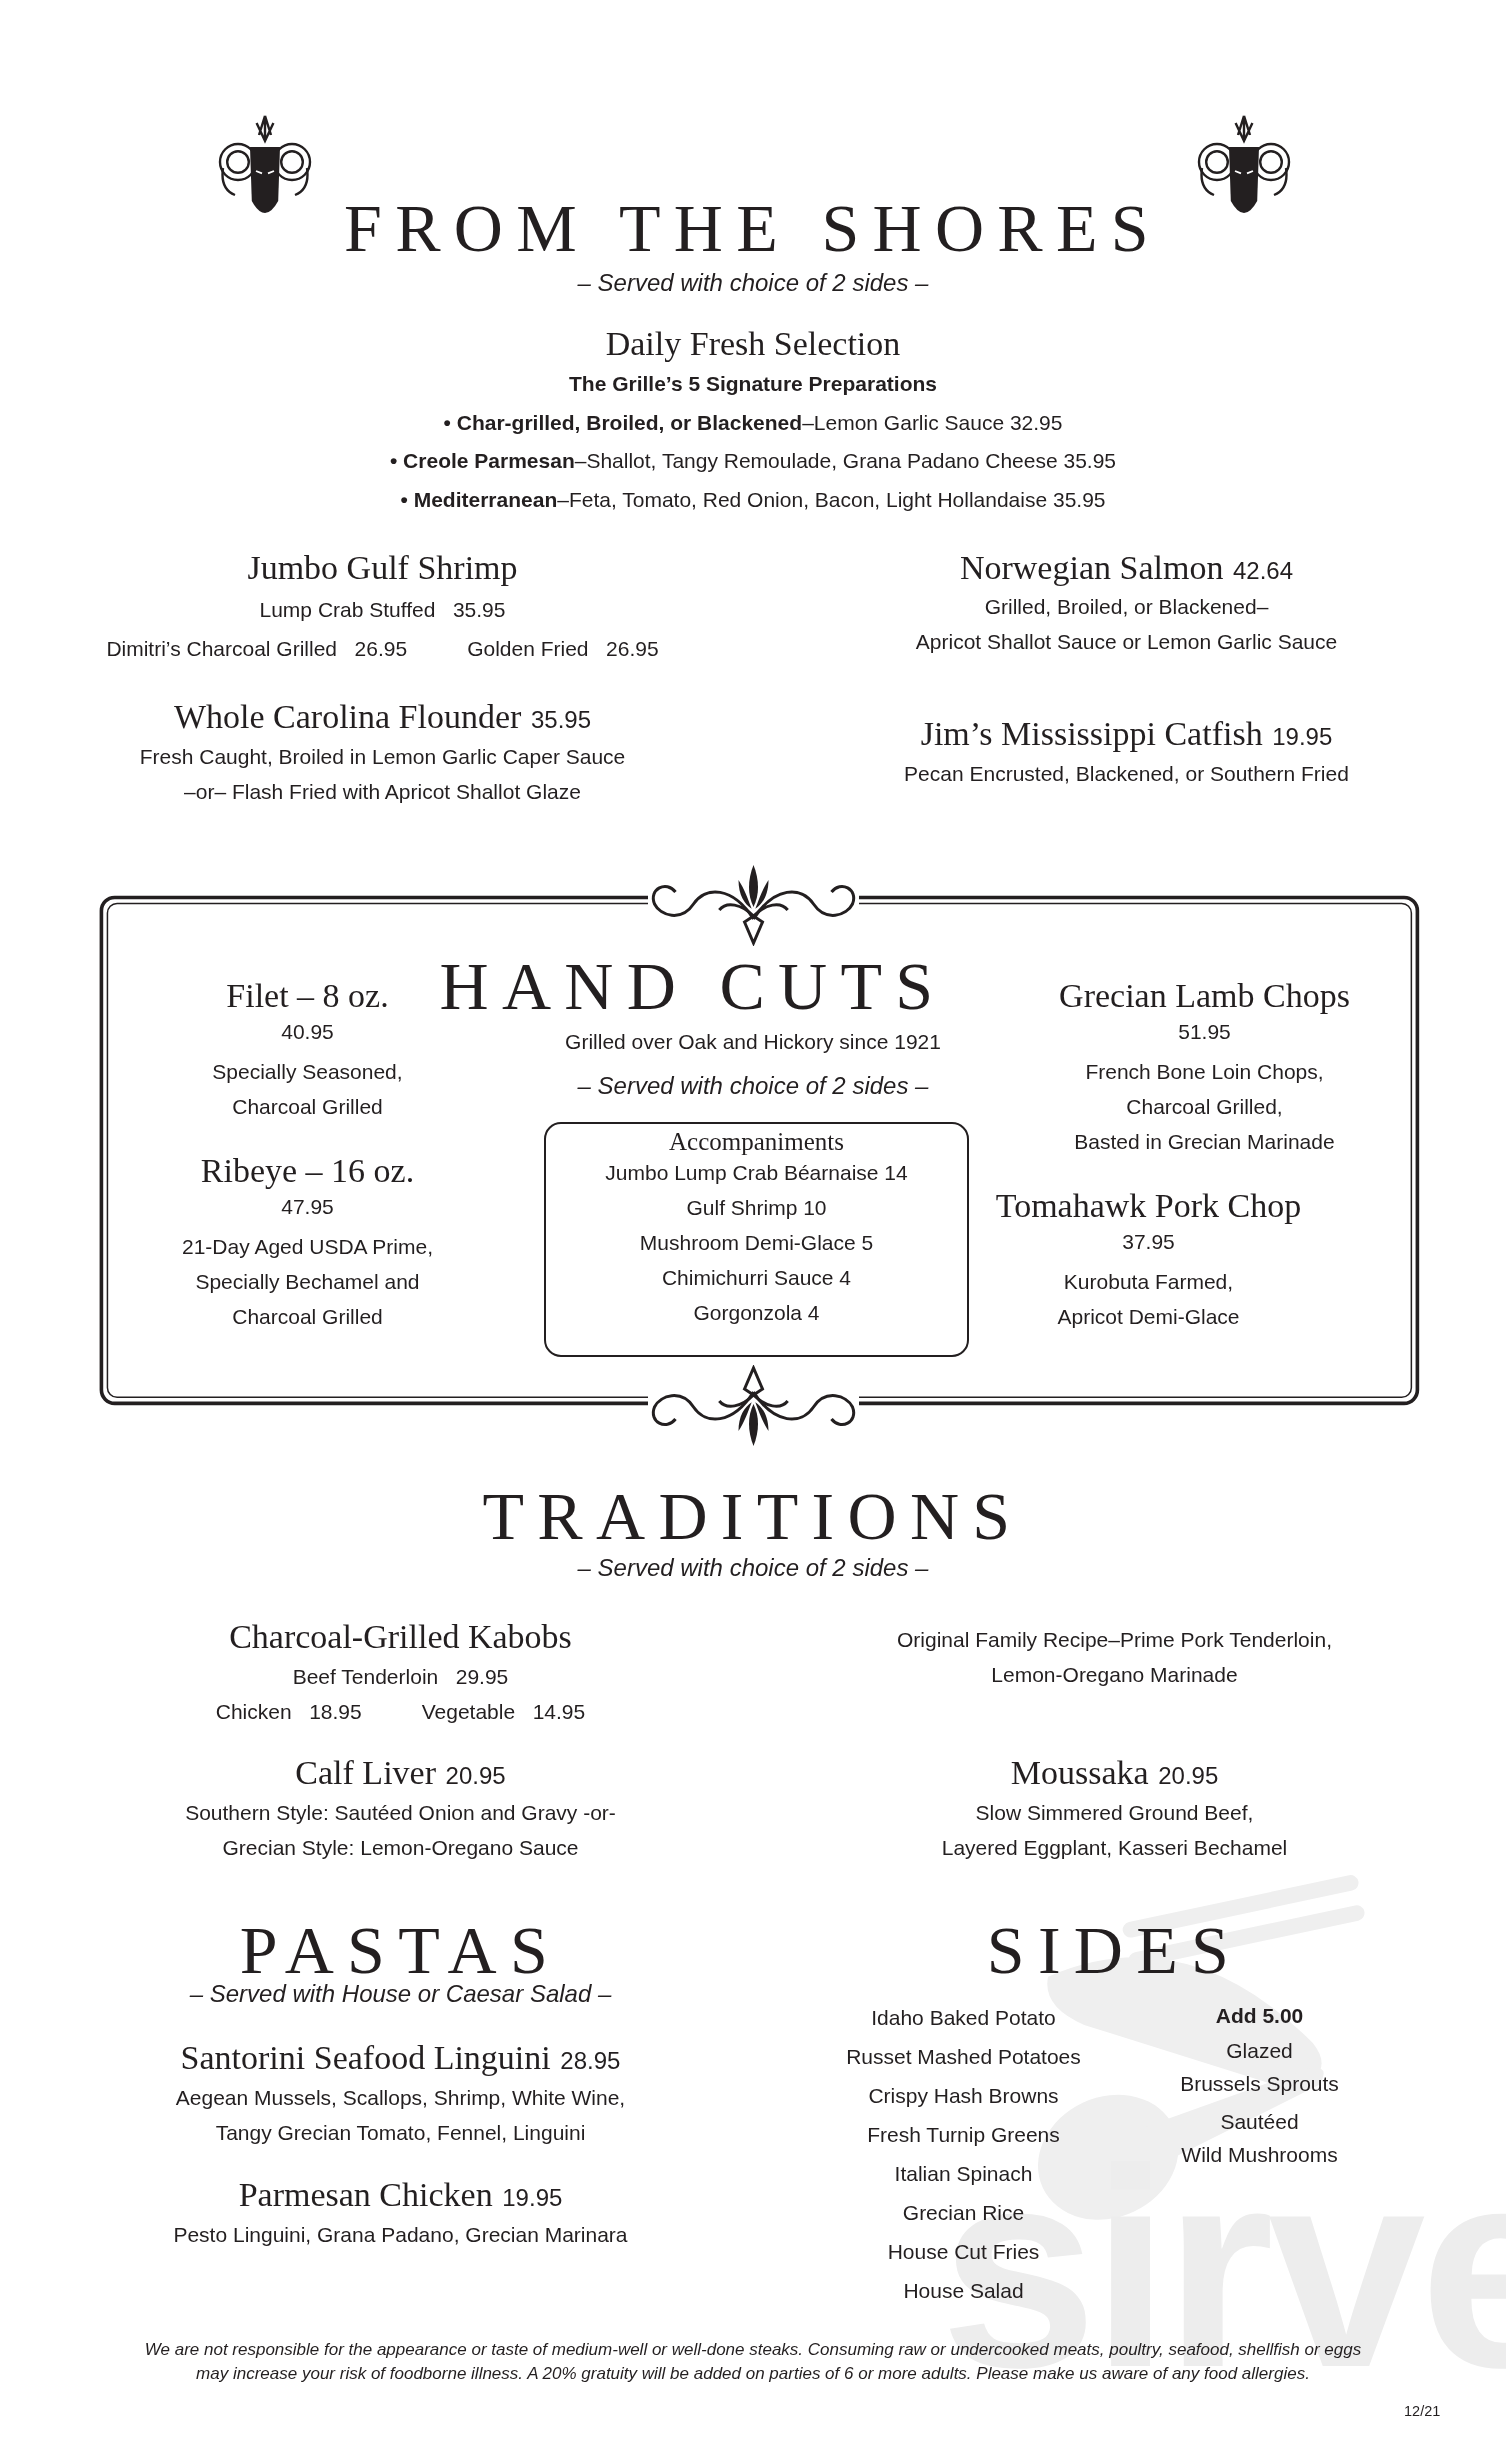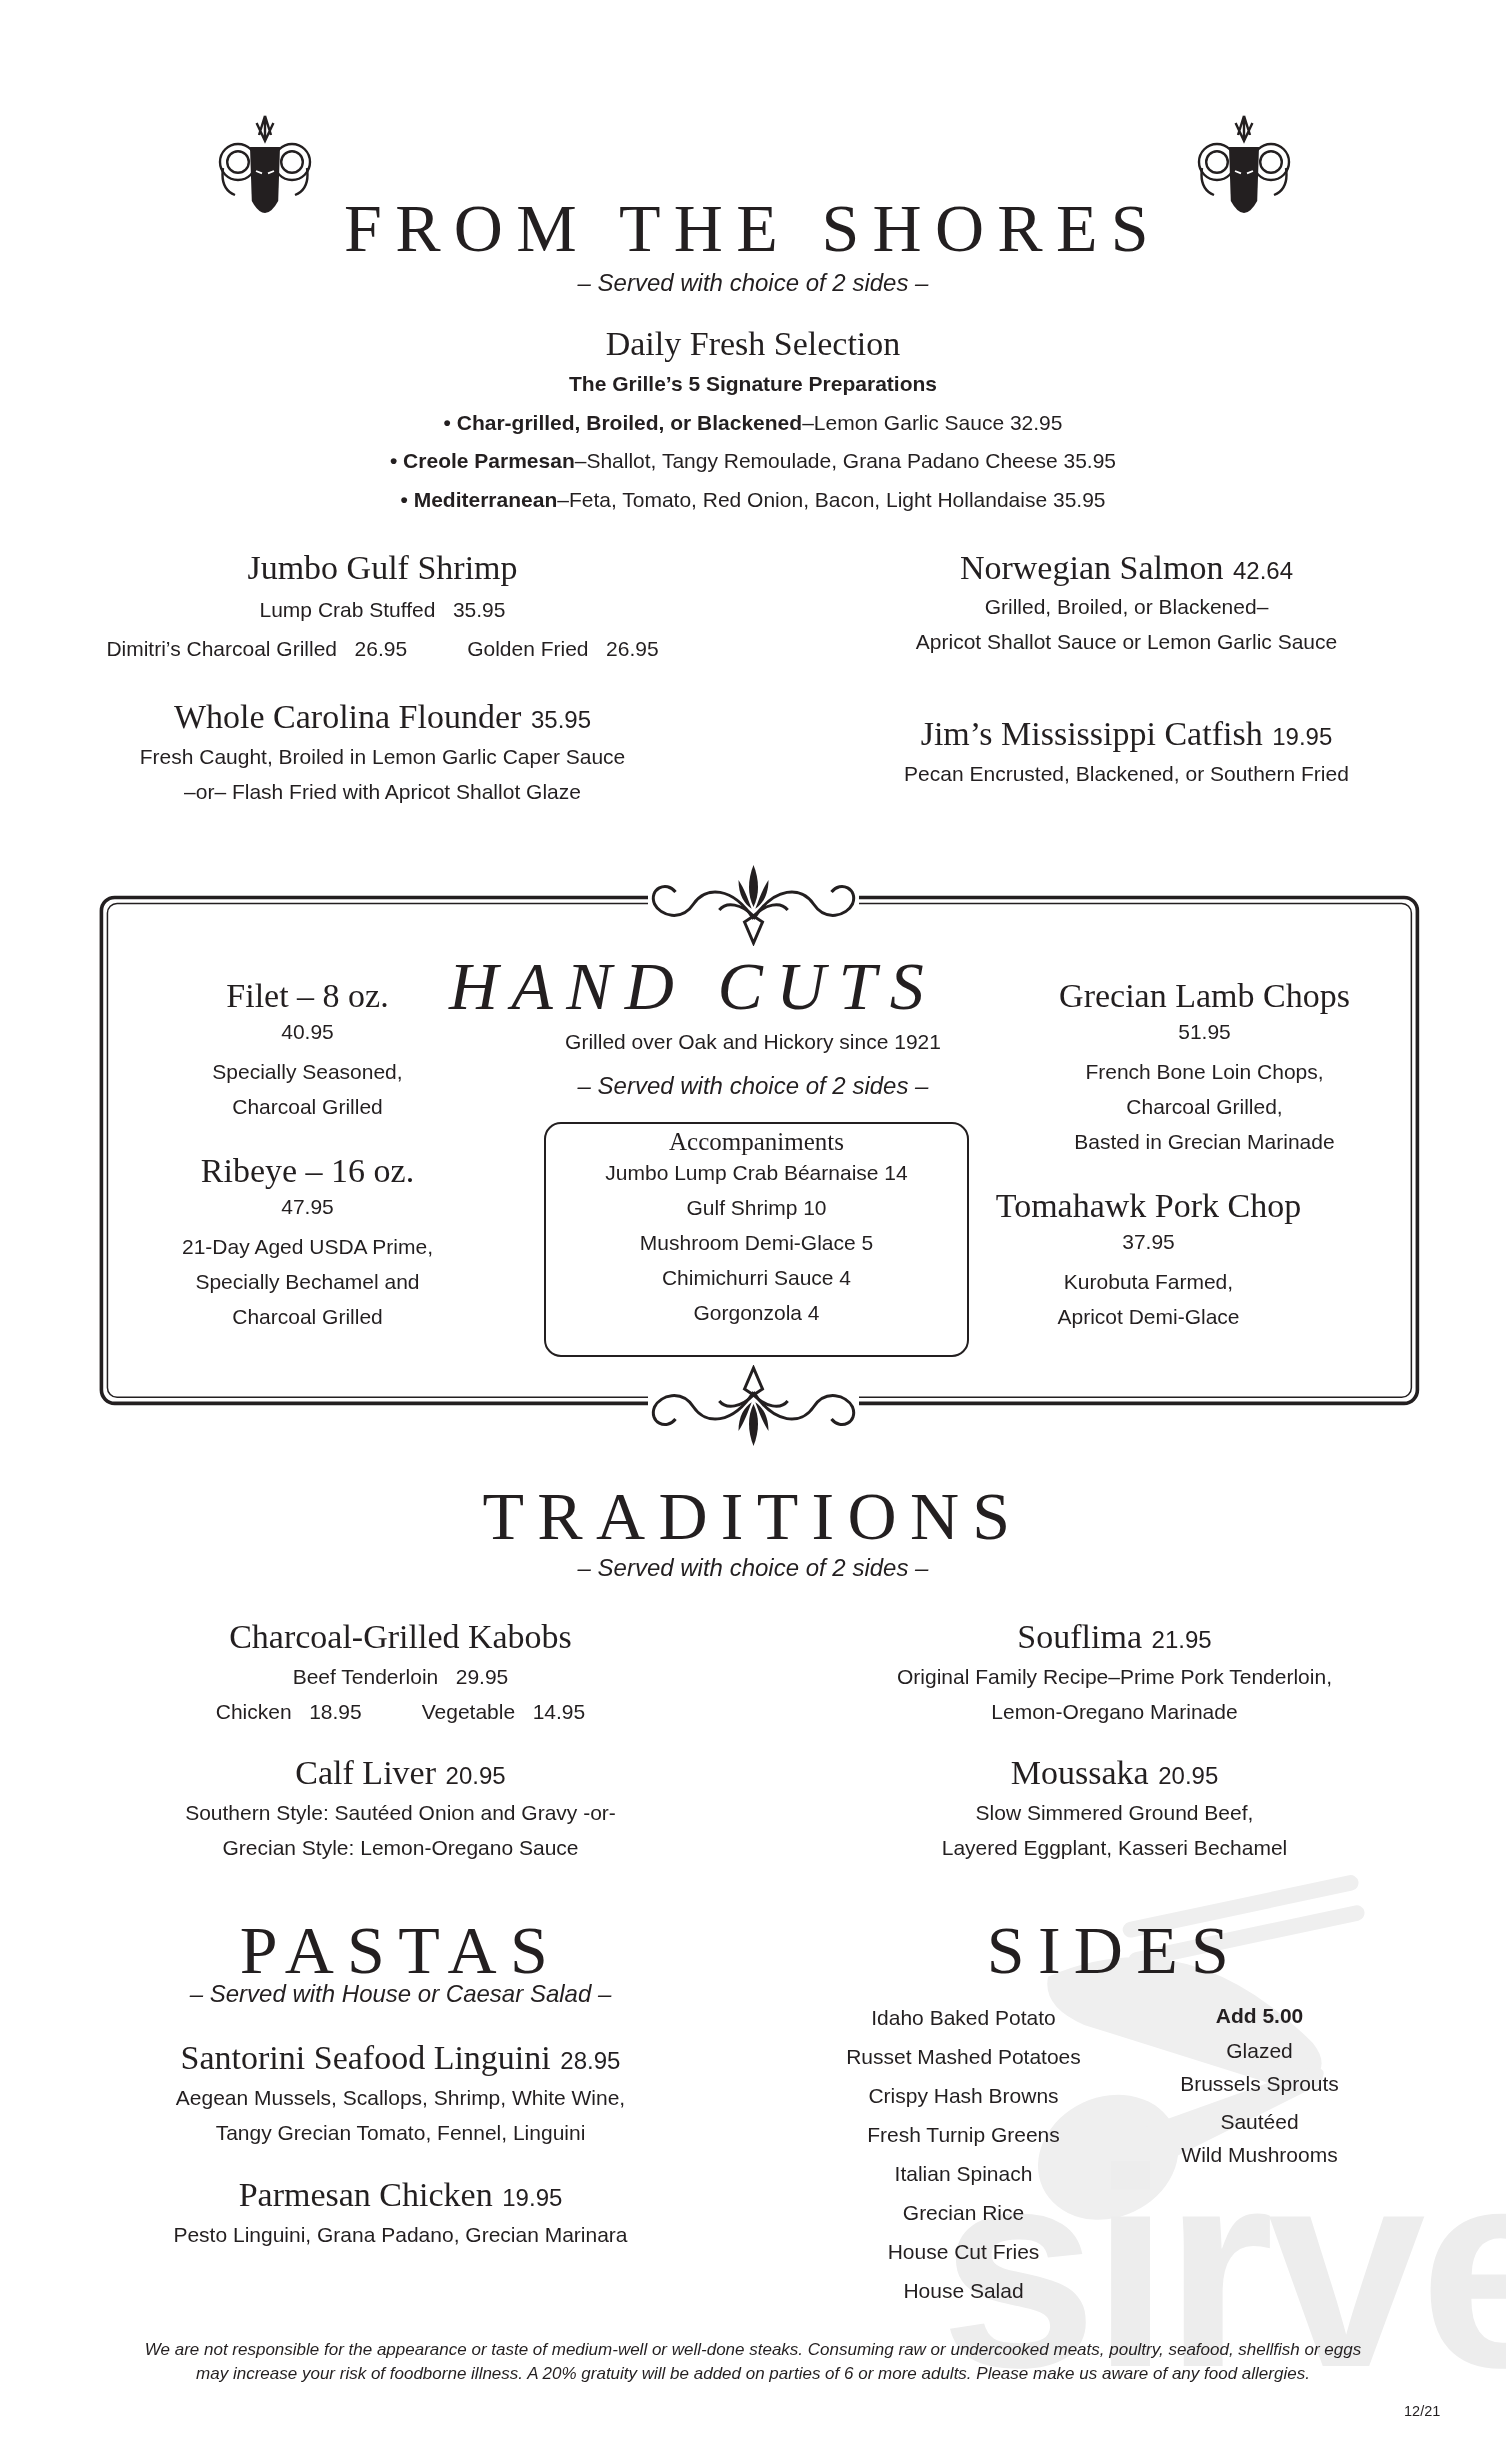--- a/index.html
+++ b/index.html
@@ -123,21 +123,21 @@
         <path d="M175 90 C155 70 130 65 118 80 M175 90 C195 70 220 65 232 80"></path>
         <path d="M160 100 L175 135 L190 100 L175 90 Z"></path>
       </g>
       <path d="M175 5 C165 30 165 55 175 75 C185 55 185 30 175 5 Z" fill="#231f20"></path>
       <path d="M150 30 C150 55 160 70 172 78 C165 60 160 45 150 30 Z" fill="#231f20"></path>
       <path d="M200 30 C200 55 190 70 178 78 C185 60 190 45 200 30 Z" fill="#231f20"></path>
     </g>
   </svg>
 </div>
 
-<div class="abs center section-title" style="left:0; width:1386px; top:952px;font-style:italic;">HAND CUTS</div>
+<div class="abs center section-title" style="left:0; width:1386px; top:952px;">HAND CUTS</div>
 <div class="abs center desc" style="left:0; width:1506px; top:1024px;">Grilled over Oak and Hickory since 1921</div>
 <div class="abs center subtitle" style="left:0; width:1506px; top:1074px;">– Served with choice of 2 sides –</div>
 
 <div class="abs center" style="left:544px; top:1122px; width:425px; height:235px; border:2.4px solid #231f20; border-radius:17px; box-sizing:border-box;">
   <div class="dish" style="margin-top:3.6px; font-size:25px;">Accompaniments</div>
   <div class="desc">Jumbo Lump Crab Béarnaise  14</div>
   <div class="desc">Gulf Shrimp  10</div>
   <div class="desc">Mushroom Demi-Glace  5</div>
   <div class="desc">Chimichurri Sauce  4</div>
   <div class="desc">Gorgonzola  4</div>
@@ -178,21 +178,20 @@
   <div class="dish">Charcoal-Grilled Kabobs</div>
   <div class="desc" style="margin-top:3.6px;"><span>Beef Tenderloin</span>&nbsp;&nbsp;&nbsp;<span>29.95</span></div>
   <div class="desc"><span>Chicken</span>&nbsp;&nbsp;&nbsp;<span>18.95</span><span class="gap"></span><span>Vegetable</span>&nbsp;&nbsp;&nbsp;<span>14.95</span></div>
 </div>
 <div class="abs center" style="left:60px; width:681px; top:1754px;">
   <div class="dish"><span>Calf Liver</span><span class="price">20.95</span></div>
   <div class="desc" style="margin-top:3.6px;">Southern Style: Sautéed Onion and Gravy -or-</div>
   <div class="desc">Grecian Style: Lemon-Oregano Sauce</div>
 </div>
 <div class="abs center" style="left:783px; width:663px; top:1618px;">
-  <div class="dish"><span>Souflima</span><span class="price">21.95</span></div>
   <div class="desc" style="margin-top:3.6px;">Original Family Recipe–Prime Pork Tenderloin,</div>
   <div class="desc">Lemon-Oregano Marinade</div>
 </div>
 <div class="abs center" style="left:783px; width:663px; top:1754px;">
   <div class="dish"><span>Moussaka</span><span class="price">20.95</span></div>
   <div class="desc" style="margin-top:3.6px;">Slow Simmered Ground Beef,</div>
   <div class="desc">Layered Eggplant, Kasseri Bechamel</div>
 </div>
 
 <div class="abs center section-title" style="left:60px; width:681px; top:1916px;">PASTAS</div>

